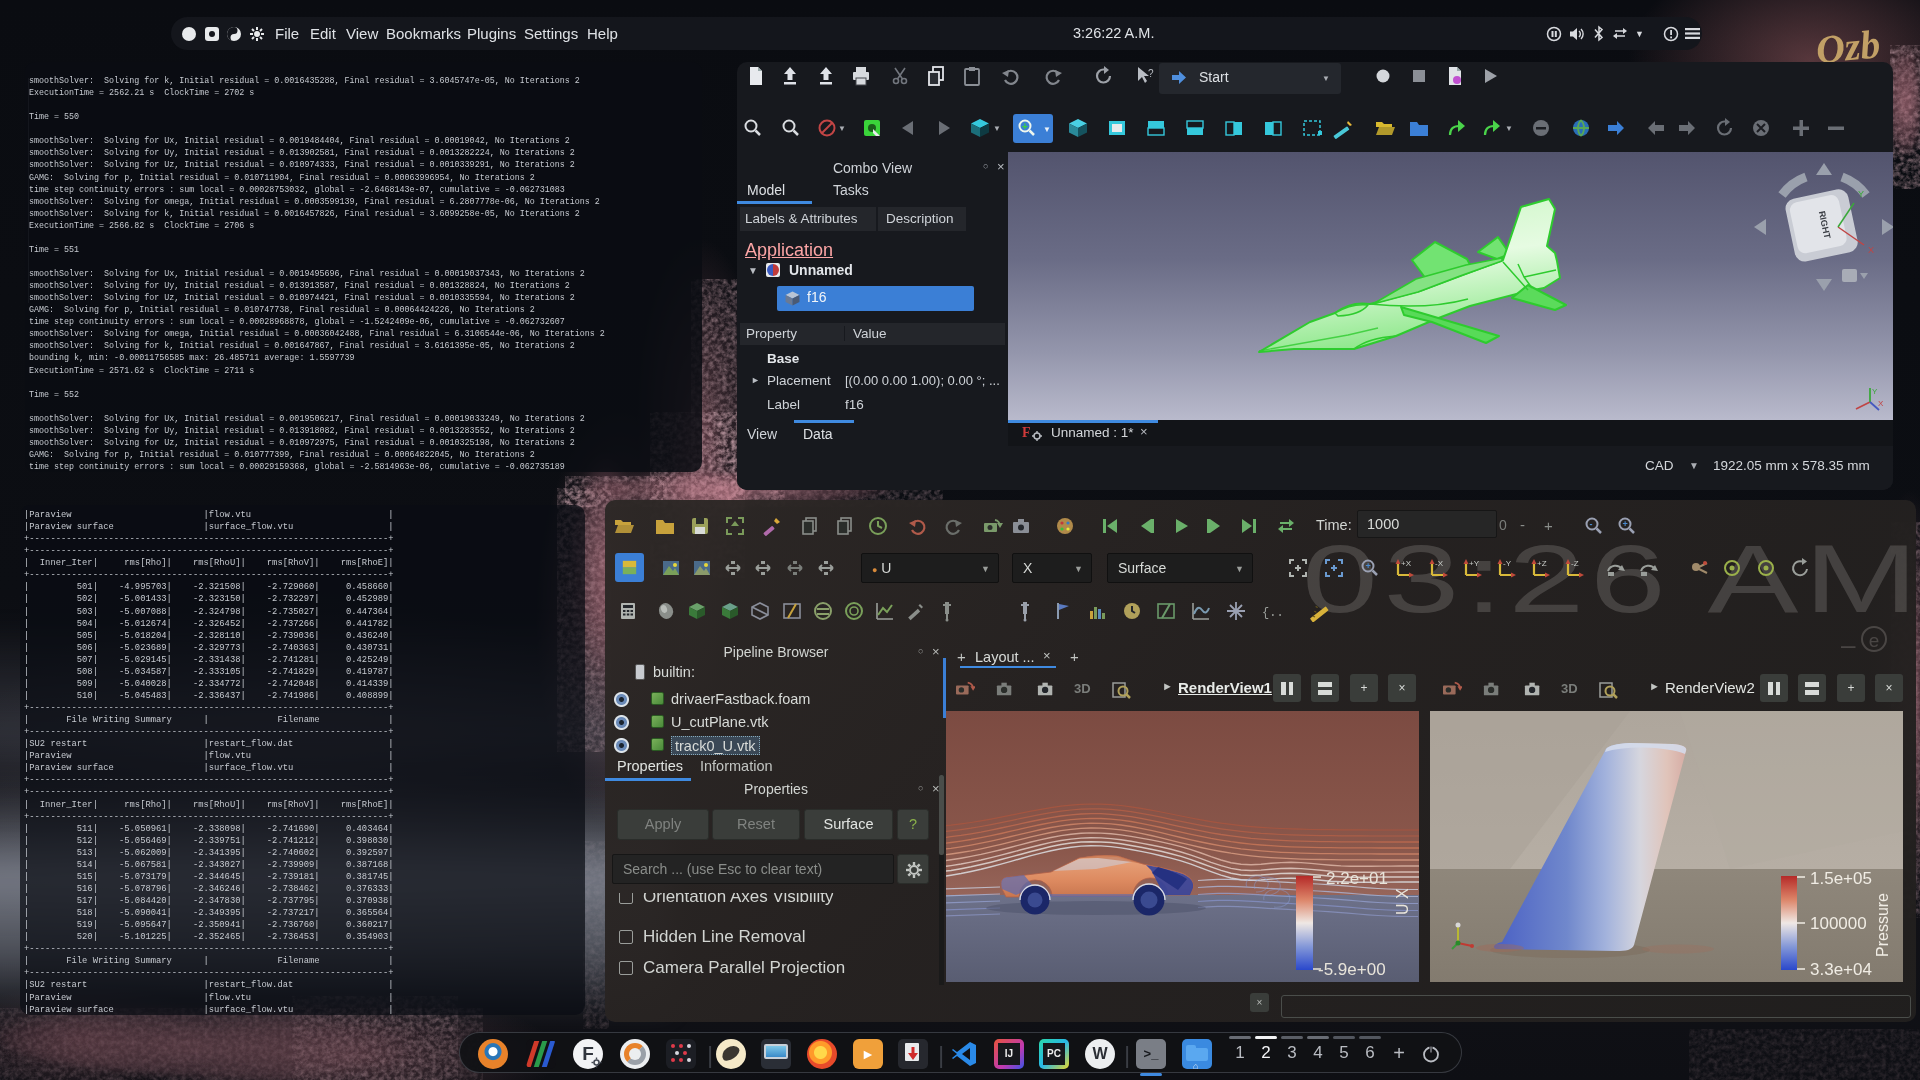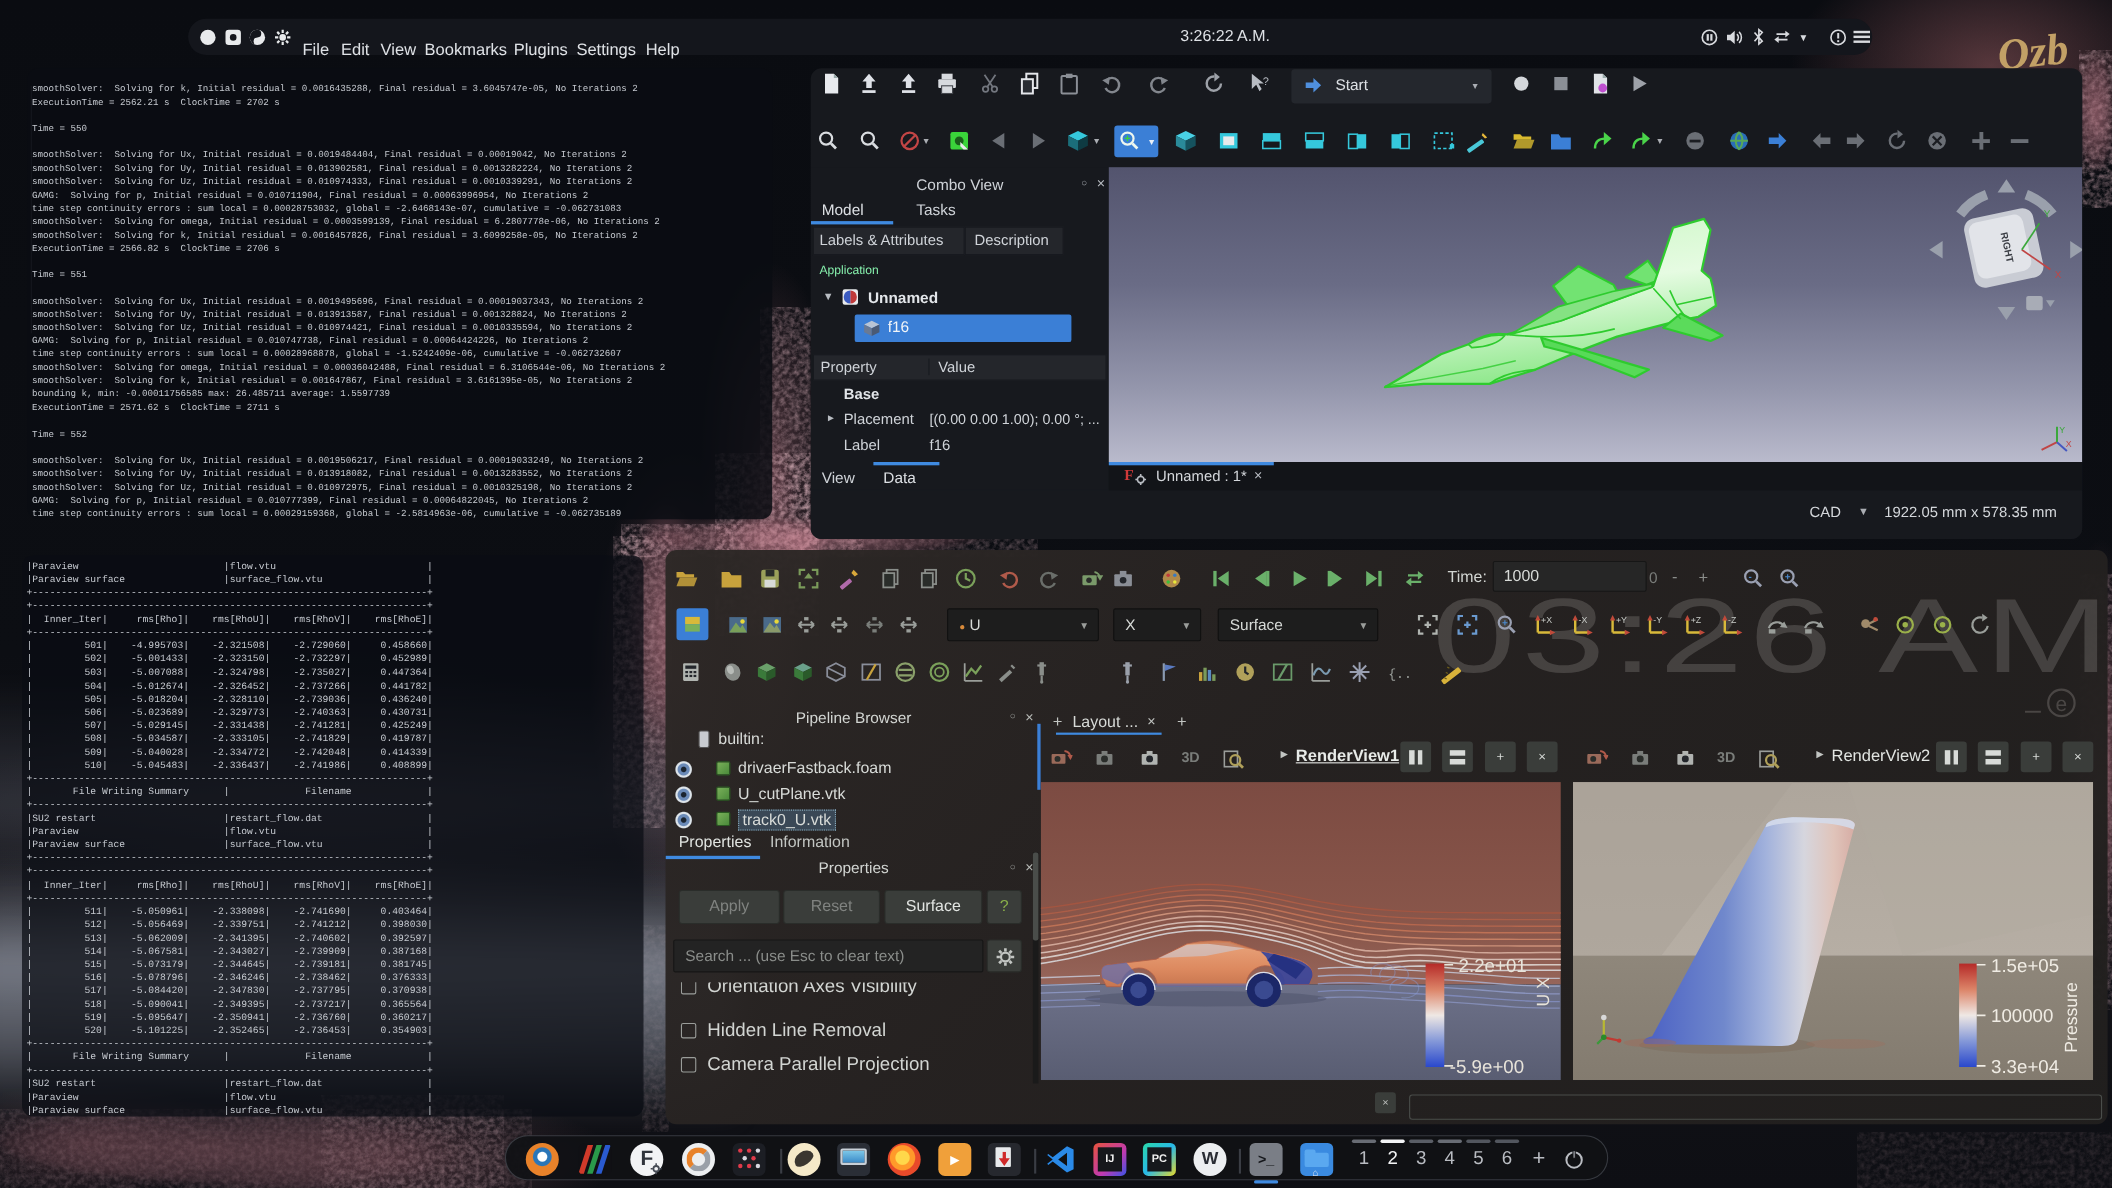--- a/index.html
+++ b/index.html
@@ -16,21 +16,21 @@
   radial-gradient(ellipse 200px 80px at 80px 1040px, rgba(140,85,95,0.35), rgba(140,85,95,0) 70%),
   radial-gradient(ellipse 60px 300px at 1910px 700px, rgba(160,100,110,0.5), rgba(160,100,110,0) 70%),
   radial-gradient(ellipse 500px 300px at 300px 800px, rgba(90,88,100,0.30), rgba(90,88,100,0) 70%),
   linear-gradient(180deg, #0a0c11 0%, #0c0e13 55%, #131318 75%, #0e0f14 100%);
 }
 .coral { position:absolute; border-radius:50%; }
 #gold-sig { position:absolute; left:1816px; top:22px; width:90px; height:52px; color:#c2a066;
  font-family:"Liberation Serif",serif; font-style:italic; font-weight:bold; font-size:40px; transform:rotate(-6deg); }
 
 #topbar { position:absolute; left:171px; top:17px; width:1531px; height:33px; background:#14161c; border-radius:17px; }
-#topbar .mi { position:absolute; top:12px; height:33px; line-height:33px; color:#dfe2e6; font-size:15px; }
+#topbar .mi { position:absolute; top:0; height:33px; line-height:33px; color:#dfe2e6; font-size:15px; }
 #clock1 { position:absolute; left:902px; top:0; width:160px; height:33px; line-height:33px; color:#dfe2e6; font-size:14.5px; }
 
 .term { position:absolute; background:rgba(10,13,19,0.86); border-radius:10px; color:#c6cad0;
  font-family:"Liberation Mono",monospace; line-height:12.06px; white-space:pre; }
 #term1 { left:25px; top:62px; width:677px; height:410px; padding:13px 0 0 4px; font-size:8.35px; }
 #term2 { left:20px; top:505px; width:565px; height:510px; padding:4px 0 0 4px; font-size:8.8px; background:rgba(10,13,19,0.72); }
 
 #fc { position:absolute; left:737px; top:62px; width:1156px; height:428px; background:#17191e; border-radius:10px; overflow:hidden; }
 #fc .tb1 { position:absolute; left:0; top:0; width:1156px; height:40px; }
 #fc .tb2 { position:absolute; left:0; top:40px; width:1156px; height:52px; }
@@ -287,21 +287,21 @@
           <polygon points="20,8 13,5 14,12" fill="#82868d"></polygon>
         </svg>
       <svg class="abs" style="left:356px;top:3px;" width="22" height="22" viewBox="0 0 22 22">
           <path d="M17,11 A6.5,6.5 0 1 1 11,4.5" fill="none" stroke="#9da1a8" stroke-width="2.2"></path>
           <polygon points="11,1 11,9 16,5" fill="#9da1a8"></polygon>
         </svg>
       <svg class="abs" style="left:396px;top:3px;" width="22" height="22" viewBox="0 0 22 22">
           <polygon points="5,2 5,16 9,12 12,18 14,16 11,11 16,11" fill="#b9bdc4"></polygon>
           <text x="15" y="12" font-size="10" fill="#b9bdc4">?</text>
         </svg>
-      <div style="position:absolute;left:437px;top:1px;width:182px;height:31px;background:#24272d;border-radius:3px;">
+      <div style="position:absolute;left:422px;top:1px;width:182px;height:31px;background:#24272d;border-radius:3px;">
           <svg style="position:absolute;left:10px;top:4px;" width="22" height="22" viewBox="0 0 22 22">
             <polygon points="3,8 10,8 10,4 17,10.5 10,17 10,13 3,13" fill="#4f8fdd"></polygon>
           </svg>
           <span style="position:absolute;left:40px;top:6px;color:#dde0e4;font-size:14px;">Start</span>
           <span class="abs" style="left:163px;top:11px;color:#aaadb3;font-size:8px;font-family:'Liberation Sans',sans-serif;">▼</span>
         </div>
       <svg class="abs" style="left:635px;top:3px;" width="22" height="22" viewBox="0 0 22 22">
           <circle cx="11" cy="11" r="6.5" fill="#d4d7db"></circle>
         </svg>
       <svg class="abs" style="left:671px;top:3px;" width="22" height="22" viewBox="0 0 22 22">
@@ -443,21 +443,21 @@
       <span style="position:absolute;left:260px;top:7px;color:#b8bcc2;font-size:13px;">×</span>
       <div style="position:absolute;left:10px;top:30px;color:#dde0e4;font-size:14px;">Model</div>
       <div style="position:absolute;left:96px;top:30px;color:#cfd3d8;font-size:14px;">Tasks</div>
       <div style="position:absolute;left:0px;top:49px;width:75px;height:3px;background:#3f8ae0;"></div>
       <div style="position:absolute;left:2px;top:54px;width:138px;height:26px;background:#24262b;border:1px solid #17191e;">
         <span style="position:absolute;left:5px;top:4px;color:#cfd3d8;font-size:13.5px;">Labels &amp; Attributes</span>
         </div>
       <div style="position:absolute;left:140px;top:54px;width:90px;height:26px;background:#24262b;border:1px solid #17191e;">
         <span style="position:absolute;left:8px;top:4px;color:#cfd3d8;font-size:13.5px;">Description</span>
         </div>
-      <div style="position:absolute;left:8px;top:88px;color:#86efac;font-size:11px;">Application</div>
+      <div style="position:absolute;left:8px;top:88px;color:#fca5a5;font-size:18px;text-decoration:underline;">Application</div>
       <span style="position:absolute;left:11px;top:113px;color:#b8bcc2;font-size:10px;">▼</span>
       <svg style="position:absolute;left:28px;top:110px;" width="16" height="16">
           <rect x="1" y="1" width="14" height="14" rx="2" fill="#e8eaec"></rect>
           <path d="M8,2 a6,6 0 0 1 0,12 z" fill="#c03a3a"></path>
           <path d="M8,2 a6,6 0 0 0 0,12 z" fill="#3a5ac0"></path>
         </svg>
       <div style="position:absolute;left:52px;top:110px;color:#e2e5e9;font-size:14px;font-weight:bold;">Unnamed</div>
       <div style="position:absolute;left:40px;top:134px;width:197px;height:25px;background:#3b7fd6;border-radius:2px;">
         <svg style="position:absolute;left:7px;top:4px;" width="17" height="17" viewBox="0 0 22 22">
             <polygon points="11,2 20,6.5 11,11 2,6.5" fill="#b8c4d4"></polygon>

